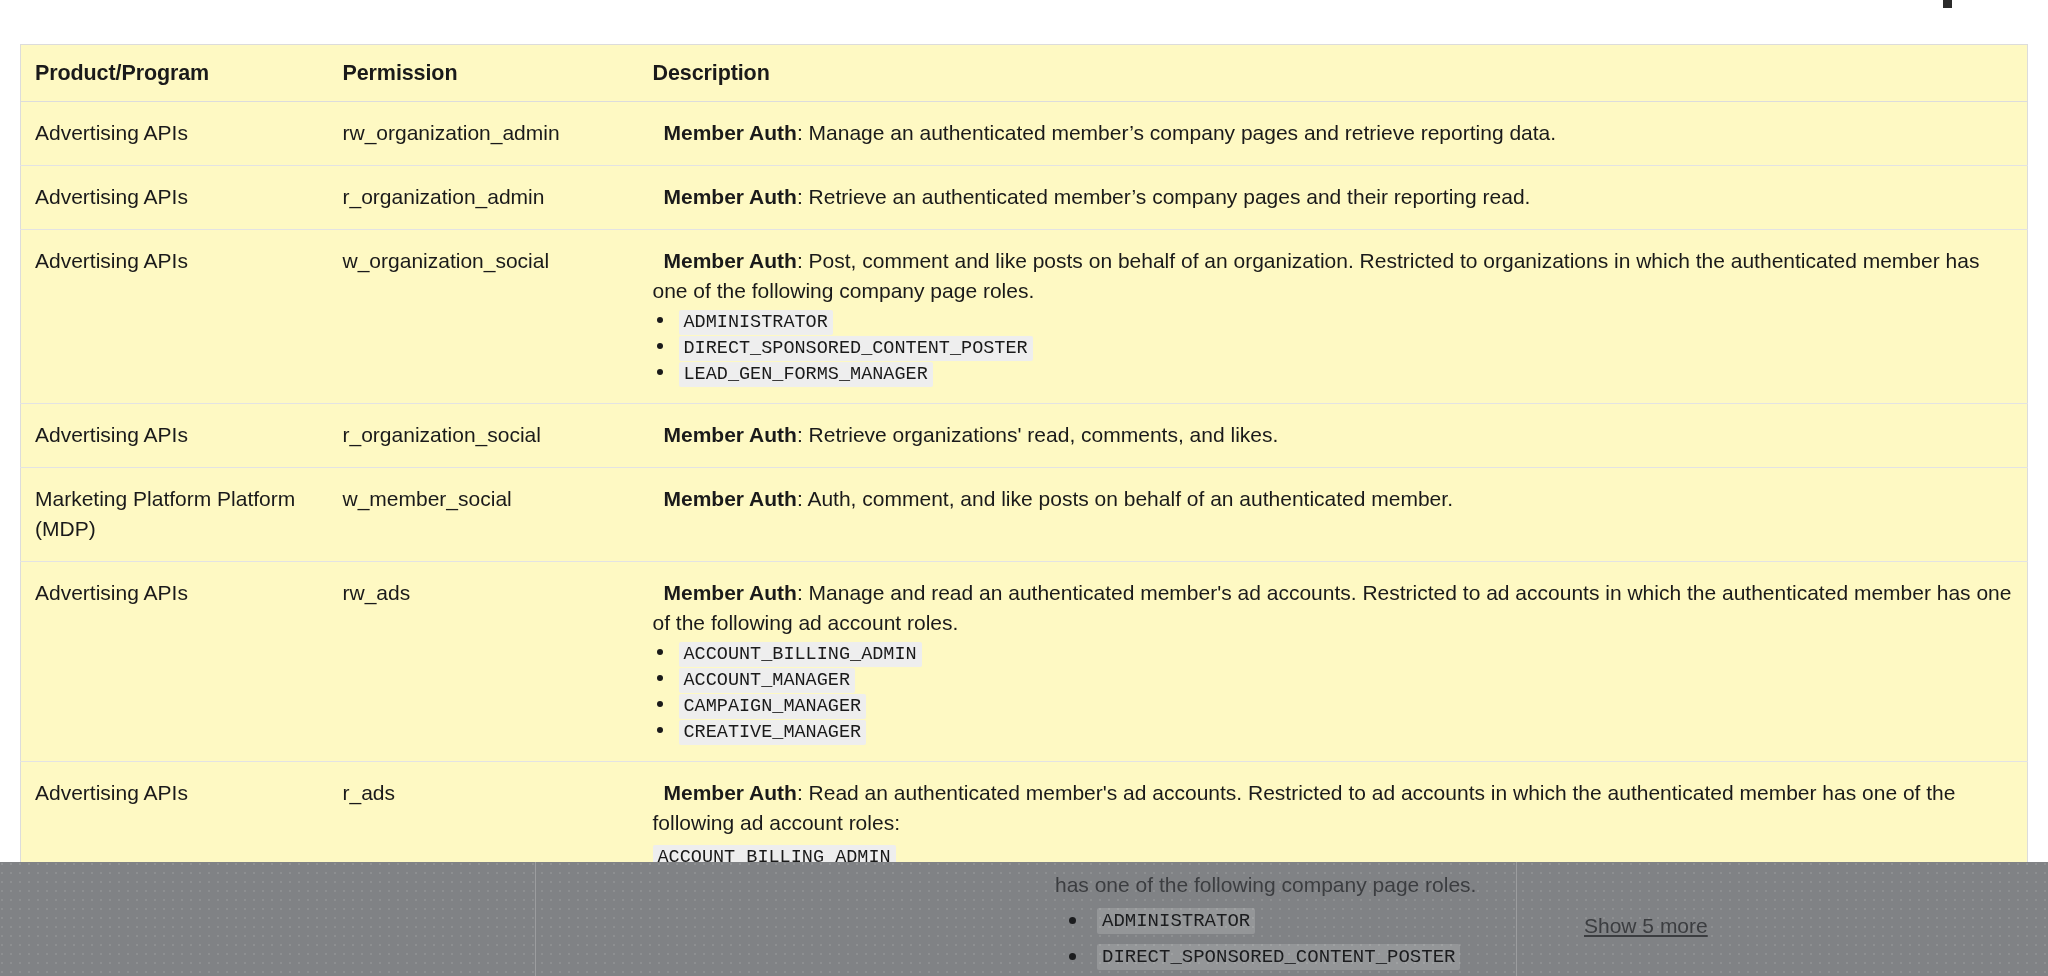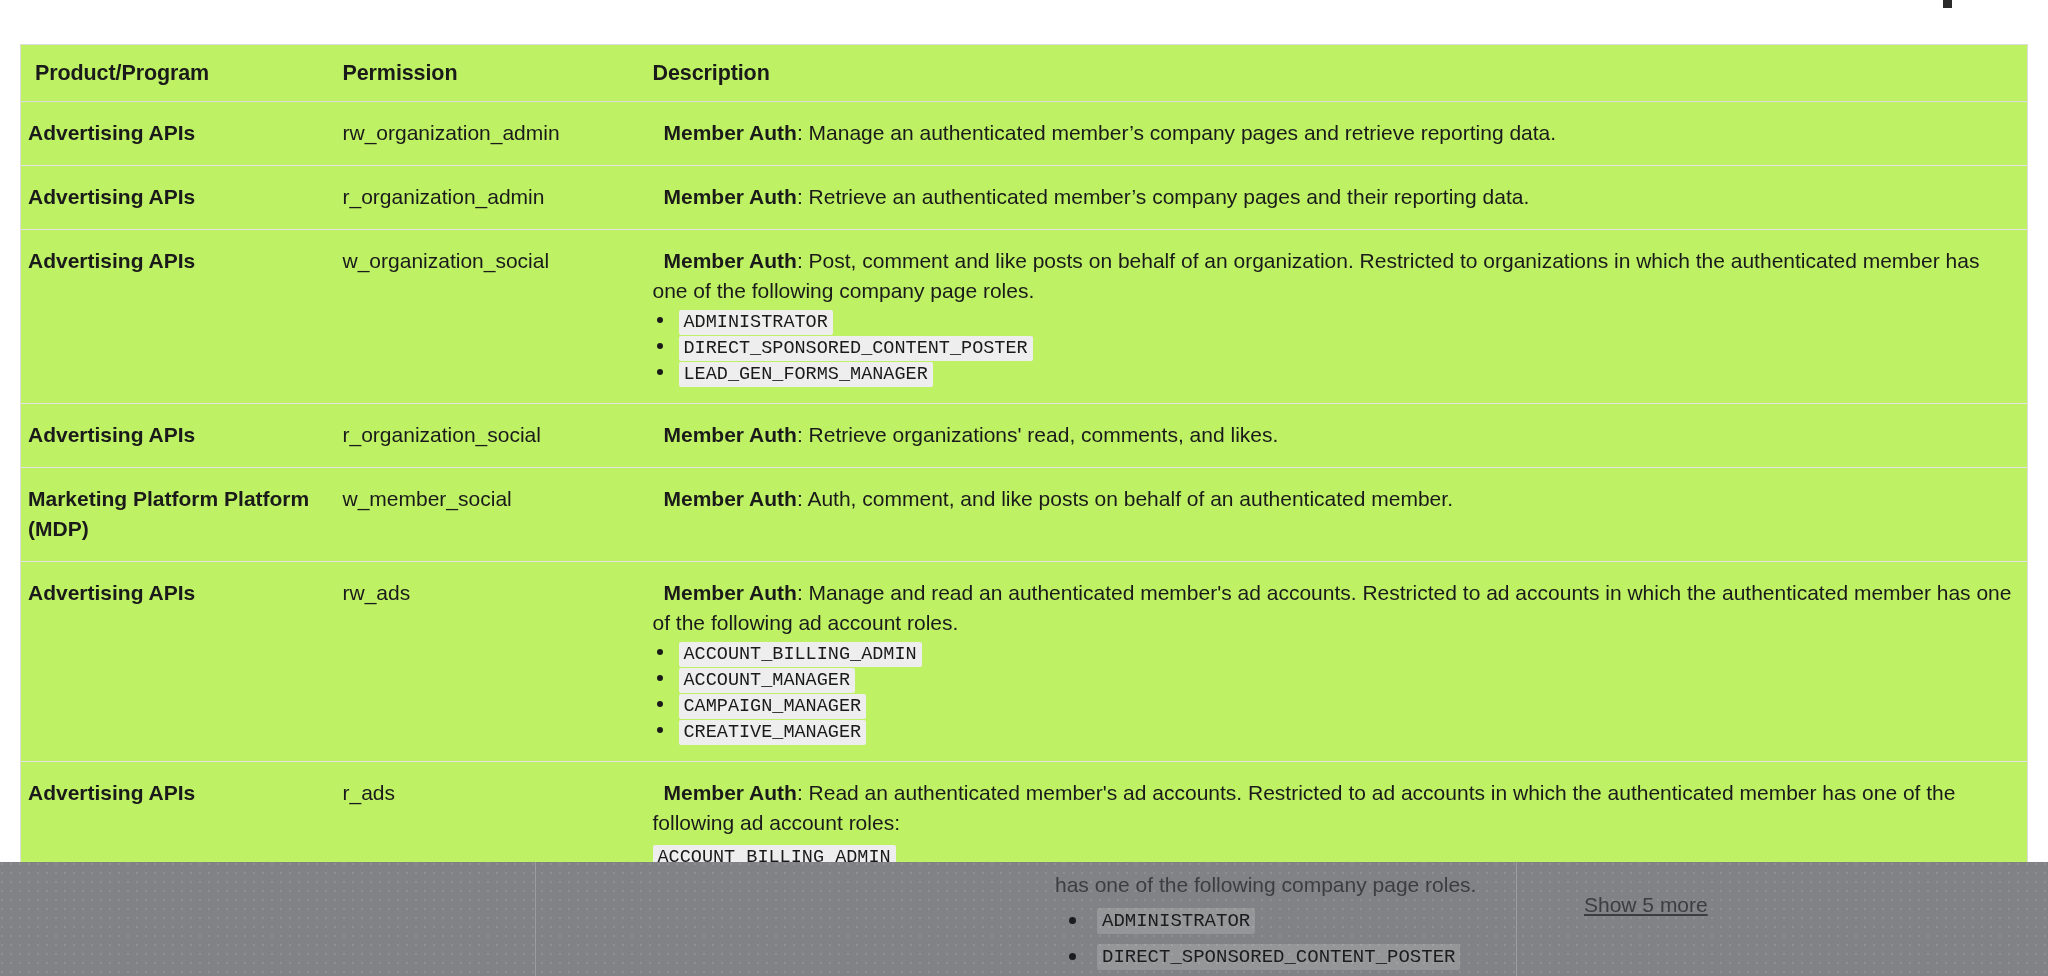--- a/index.html
+++ b/index.html
@@ -43,21 +43,21 @@
     position: absolute;
     color: #3b3d40;
     font-size: 21px;
     line-height: 29px;
   }
   #backdrop-col-middle { left: 1055px; top: 8px; width: 440px; }
   #backdrop-col-right  { left: 1584px; top: 8px; width: 430px; }
 
   #backdrop-col-right .bd-link {
     display: block;
-    margin-top: 20px;
+    margin-top: 41px;
     color: #3b3d40;
   }
 
   .bd-list {
     list-style: none;
     margin: 6px 0 0 0;
     padding: 0;
   }
   .bd-list li {
     position: relative;
@@ -107,21 +107,21 @@
 
   
   #permissions-table {
     position: absolute;
     left: 20px;
     top: 44px;
     width: 2008px;
     border-collapse: collapse;
     table-layout: fixed;
     border: 1px solid #dcdcdc;
-    background: #bef264;
+    background: #fef9c3;
   }
   #permissions-table col.c-product { width: 310px; }
   #permissions-table col.c-permission { width: 310px; }
   #permissions-table col.c-description { width: auto; }
 
   #permissions-table thead th {
     text-align: left;
     font-weight: bold;
     font-size: 21.5px;
     color: #1a1a1a;
@@ -133,21 +133,21 @@
   #permissions-table thead th:first-child { padding-left: 14px; }
 
   #permissions-table tbody td {
     font-size: 21px;
     color: #1a1a1a;
     padding: 16px 12px 17px 12px;
     border-top: 1px solid #e3e3e3;
     vertical-align: top;
     line-height: 30px;
   }
-  #permissions-table tbody td:first-child { padding-left: 7px; font-weight: bold; }
+  #permissions-table tbody td:first-child { padding-left: 14px; }
   #permissions-table tbody tr:first-child td { border-top: none; }
 
   .cell-text { white-space: pre-line; }
 
   .desc-lead { font-weight: bold; margin-left: 11px; }
 
   .role-list {
     list-style: none;
     margin: 2px 0 0 0;
     padding: 0;
@@ -223,21 +223,21 @@
           <td><span class="cell-text">Advertising APIs</span></td>
           <td><span>rw_organization_admin</span></td>
           <td>
             <div><span class="desc-lead">Member Auth</span><span>: Manage an authenticated member’s company pages and retrieve reporting data.</span></div>
           </td>
         </tr>
         <tr>
           <td><span class="cell-text">Advertising APIs</span></td>
           <td><span>r_organization_admin</span></td>
           <td>
-            <div><span class="desc-lead">Member Auth</span><span>: Retrieve an authenticated member’s company pages and their reporting data.</span></div>
+            <div><span class="desc-lead">Member Auth</span><span>: Retrieve an authenticated member’s company pages and their reporting read.</span></div>
           </td>
         </tr>
         <tr>
           <td><span class="cell-text">Advertising APIs</span></td>
           <td><span>w_organization_social</span></td>
           <td>
             <div><span class="desc-lead">Member Auth</span><span>: Post, comment and like posts on behalf of an organization. Restricted to organizations in which the authenticated member has one of the following company page roles.</span></div>
             <ul class="role-list">
               <li><code class="role-code">ADMINISTRATOR</code></li>
               <li><code class="role-code">DIRECT_SPONSORED_CONTENT_POSTER</code></li>

